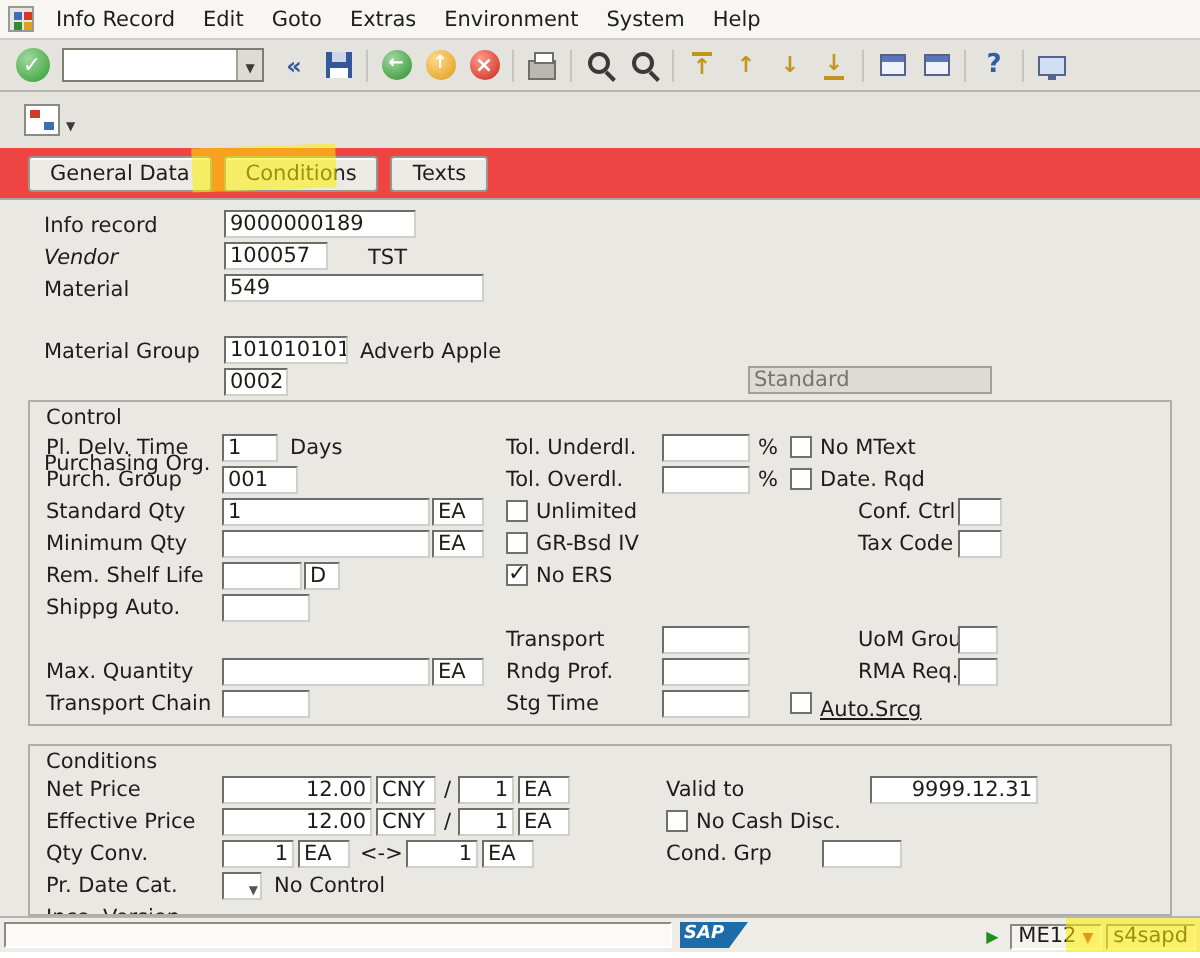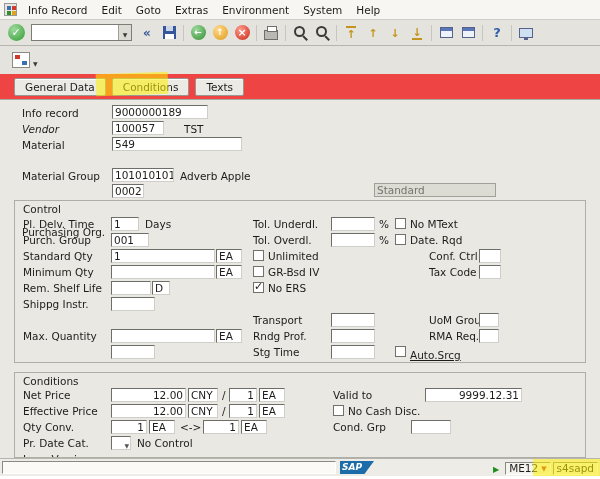--- a/index.html
+++ b/index.html
@@ -248,54 +248,55 @@
     <span class="lbl" style="left:253px;top:64px;">GR-Bsd IV</span>
     <span class="lbl" style="left:414px;top:64px;">Tax Code</span>
     <span class="fld" style="left:464px;top:64px;width:22px;"></span>
 
     <span class="lbl" style="left:8px;top:80px;">Rem. Shelf Life</span>
     <span class="fld" style="left:96px;top:80px;width:40px;"></span>
     <span class="fld" style="left:137px;top:80px;width:18px;">D</span>
     <span class="cb checked" style="left:238px;top:81px;"></span>
     <span class="lbl" style="left:253px;top:80px;">No ERS</span>
 
-    <span class="lbl" style="left:8px;top:96px;">Shippg Instr.</span>
+    <span class="lbl" style="left:8px;top:96px;">Shippg Auto.</span>
     <span class="fld" style="left:96px;top:96px;width:44px;"></span>
 
     <span class="lbl" style="left:238px;top:112px;">Transport</span>
     <span class="fld" style="left:316px;top:112px;width:44px;"></span>
     <span class="lbl" style="left:414px;top:112px;">UoM Group</span>
     <span class="fld" style="left:464px;top:112px;width:20px;"></span>
 
     <span class="lbl" style="left:8px;top:128px;">Max. Quantity</span>
     <span class="fld" style="left:96px;top:128px;width:104px;"></span>
     <span class="fld" style="left:201px;top:128px;width:26px;">EA</span>
     <span class="lbl" style="left:238px;top:128px;">Rndg Prof.</span>
     <span class="fld" style="left:316px;top:128px;width:44px;"></span>
     <span class="lbl" style="left:414px;top:128px;">RMA Req.</span>
     <span class="fld" style="left:464px;top:128px;width:20px;"></span>
 
+    <span class="lbl" style="left:8px;top:144px;">Transport Chain</span>
     <span class="fld" style="left:96px;top:144px;width:44px;"></span>
     <span class="lbl" style="left:238px;top:144px;">Stg Time</span>
     <span class="fld" style="left:316px;top:144px;width:44px;"></span>
     <span class="cb" style="left:380px;top:145px;"></span>
     <span class="lbl" style="left:395px;top:147px;text-decoration:underline;">Auto.Srcg</span>
   </div>
 
   <div class="gbox" style="left:14px;top:272px;width:572px;height:86px;overflow:hidden;">
     <span class="gtitle">Conditions</span>
 
     <span class="lbl" style="left:8px;top:15px;">Net Price</span>
     <span class="fld num" style="left:96px;top:15px;width:75px;">12.00</span>
     <span class="fld" style="left:173px;top:15px;width:30px;">CNY</span>
     <span class="lbl" style="left:207px;top:15px;">/</span>
     <span class="fld num" style="left:214px;top:15px;width:28px;">1</span>
     <span class="fld" style="left:244px;top:15px;width:26px;">EA</span>
     <span class="lbl" style="left:318px;top:15px;">Valid to</span>
-    <span class="fld num" style="left:410px;top:15px;width:97px;">9999.12.31</span>
+    <span class="fld num" style="left:420px;top:15px;width:84px;">9999.12.31</span>
 
     <span class="lbl" style="left:8px;top:31px;">Effective Price</span>
     <span class="fld num" style="left:96px;top:31px;width:75px;">12.00</span>
     <span class="fld" style="left:173px;top:31px;width:30px;">CNY</span>
     <span class="lbl" style="left:207px;top:31px;">/</span>
     <span class="fld num" style="left:214px;top:31px;width:28px;">1</span>
     <span class="fld" style="left:244px;top:31px;width:26px;">EA</span>
     <span class="cb" style="left:318px;top:32px;"></span>
     <span class="lbl" style="left:333px;top:31px;">No Cash Disc.</span>
 

